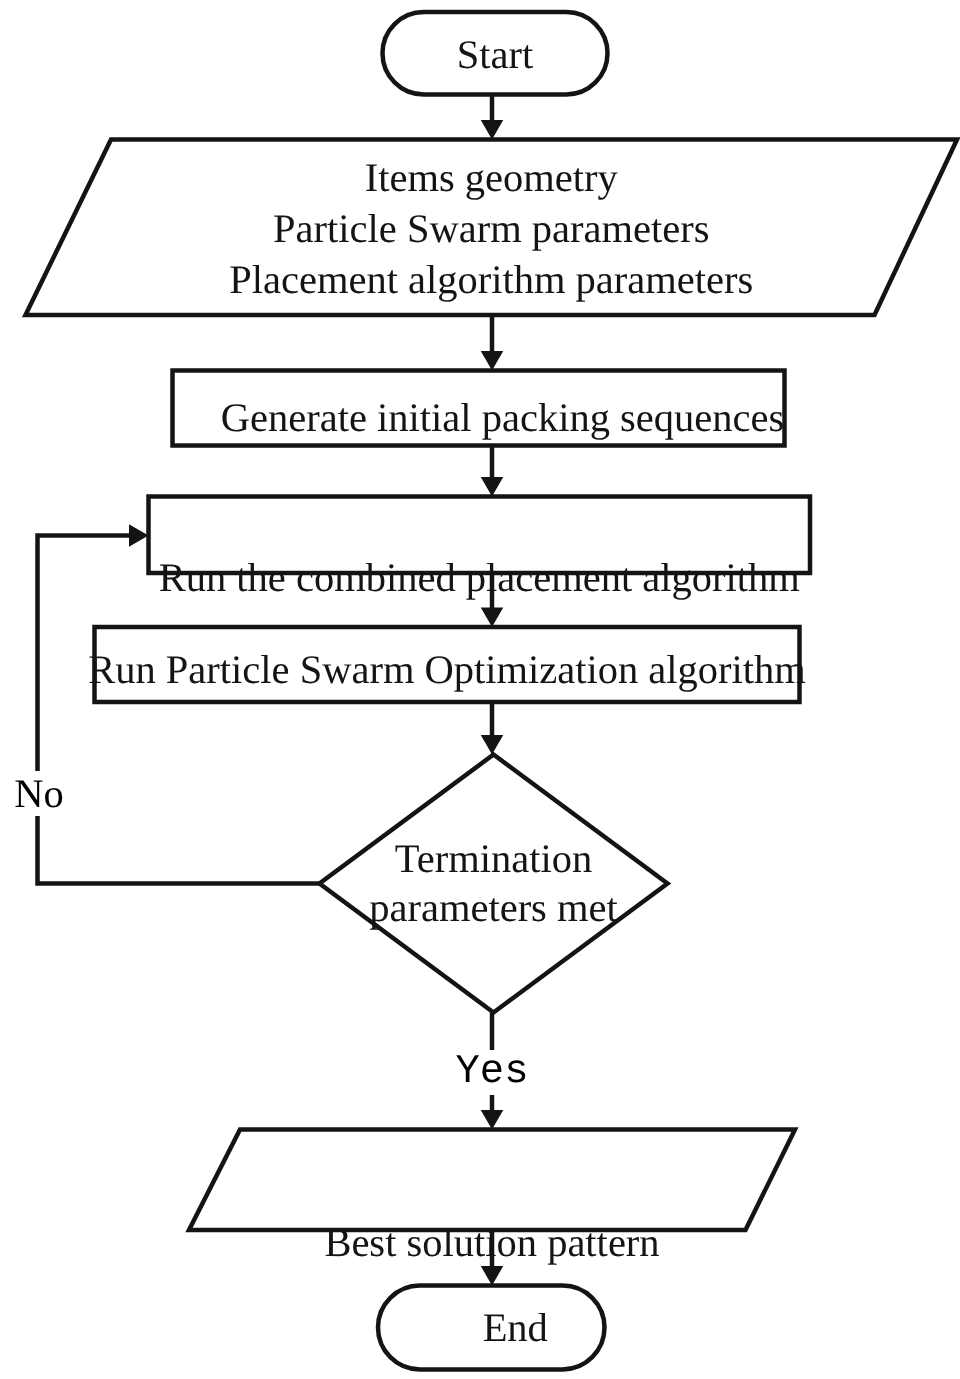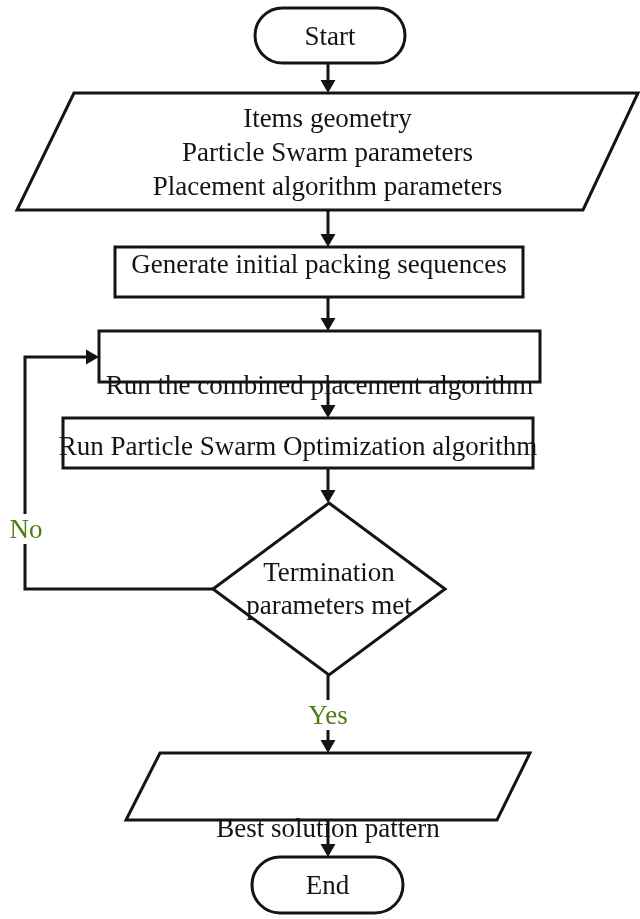--- a/index.html
+++ b/index.html
@@ -35,32 +35,32 @@
   .label.multiline {
     white-space: pre-line;
   }
   .edge-label {
     position: absolute;
     transform: translateX(-50%);
     background: #ffffff;
     padding: 0 6px;
     font-size: 27px;
     line-height: 30px;
-    color: #4d7c0f;
+    color: #000000;
   }
   
   .lbl-start    { left: 255px; top: 8px;   width: 150px; height: 55px; }
   .lbl-inputs   { left: 17px;  top: 93px;  width: 621px; height: 117px; }
-  .lbl-generate { left: 115px; top: 239px; width: 408px; height: 50px; }
+  .lbl-generate { left: 115px; top: 253px; width: 408px; height: 50px; padding-left: 16px; }
   .lbl-placement{ left: 99px;  top: 331px; width: 441px; height: 51px; margin-top: 28px; }
   .lbl-pso      { left: 63px;  top: 418px; width: 470px; height: 56px; }
   .lbl-decision { left: 209px; top: 539px; width: 240px; height: 100px; line-height: 33px; }
   .lbl-output   { left: 126px; top: 794px; width: 404px; height: 67px; }
-  .lbl-end      { left: 252px; top: 857px; width: 151px; height: 56px; }
-  .lbl-yes      { left: 328px; top: 700px; }
+  .lbl-end      { left: 268px; top: 857px; width: 151px; height: 56px; }
+  .lbl-yes      { left: 328px; top: 700px; font-family: Liberation Mono, monospace; }
   .lbl-no       { left: 26px;  top: 514px; }
 </style>
 </head>
 <body>
 
 <div class="canvas">
 
   <svg width="640" height="919" viewBox="0 0 640 919">
     <g stroke="#141414" stroke-width="3" fill="none" stroke-linejoin="miter">
 

